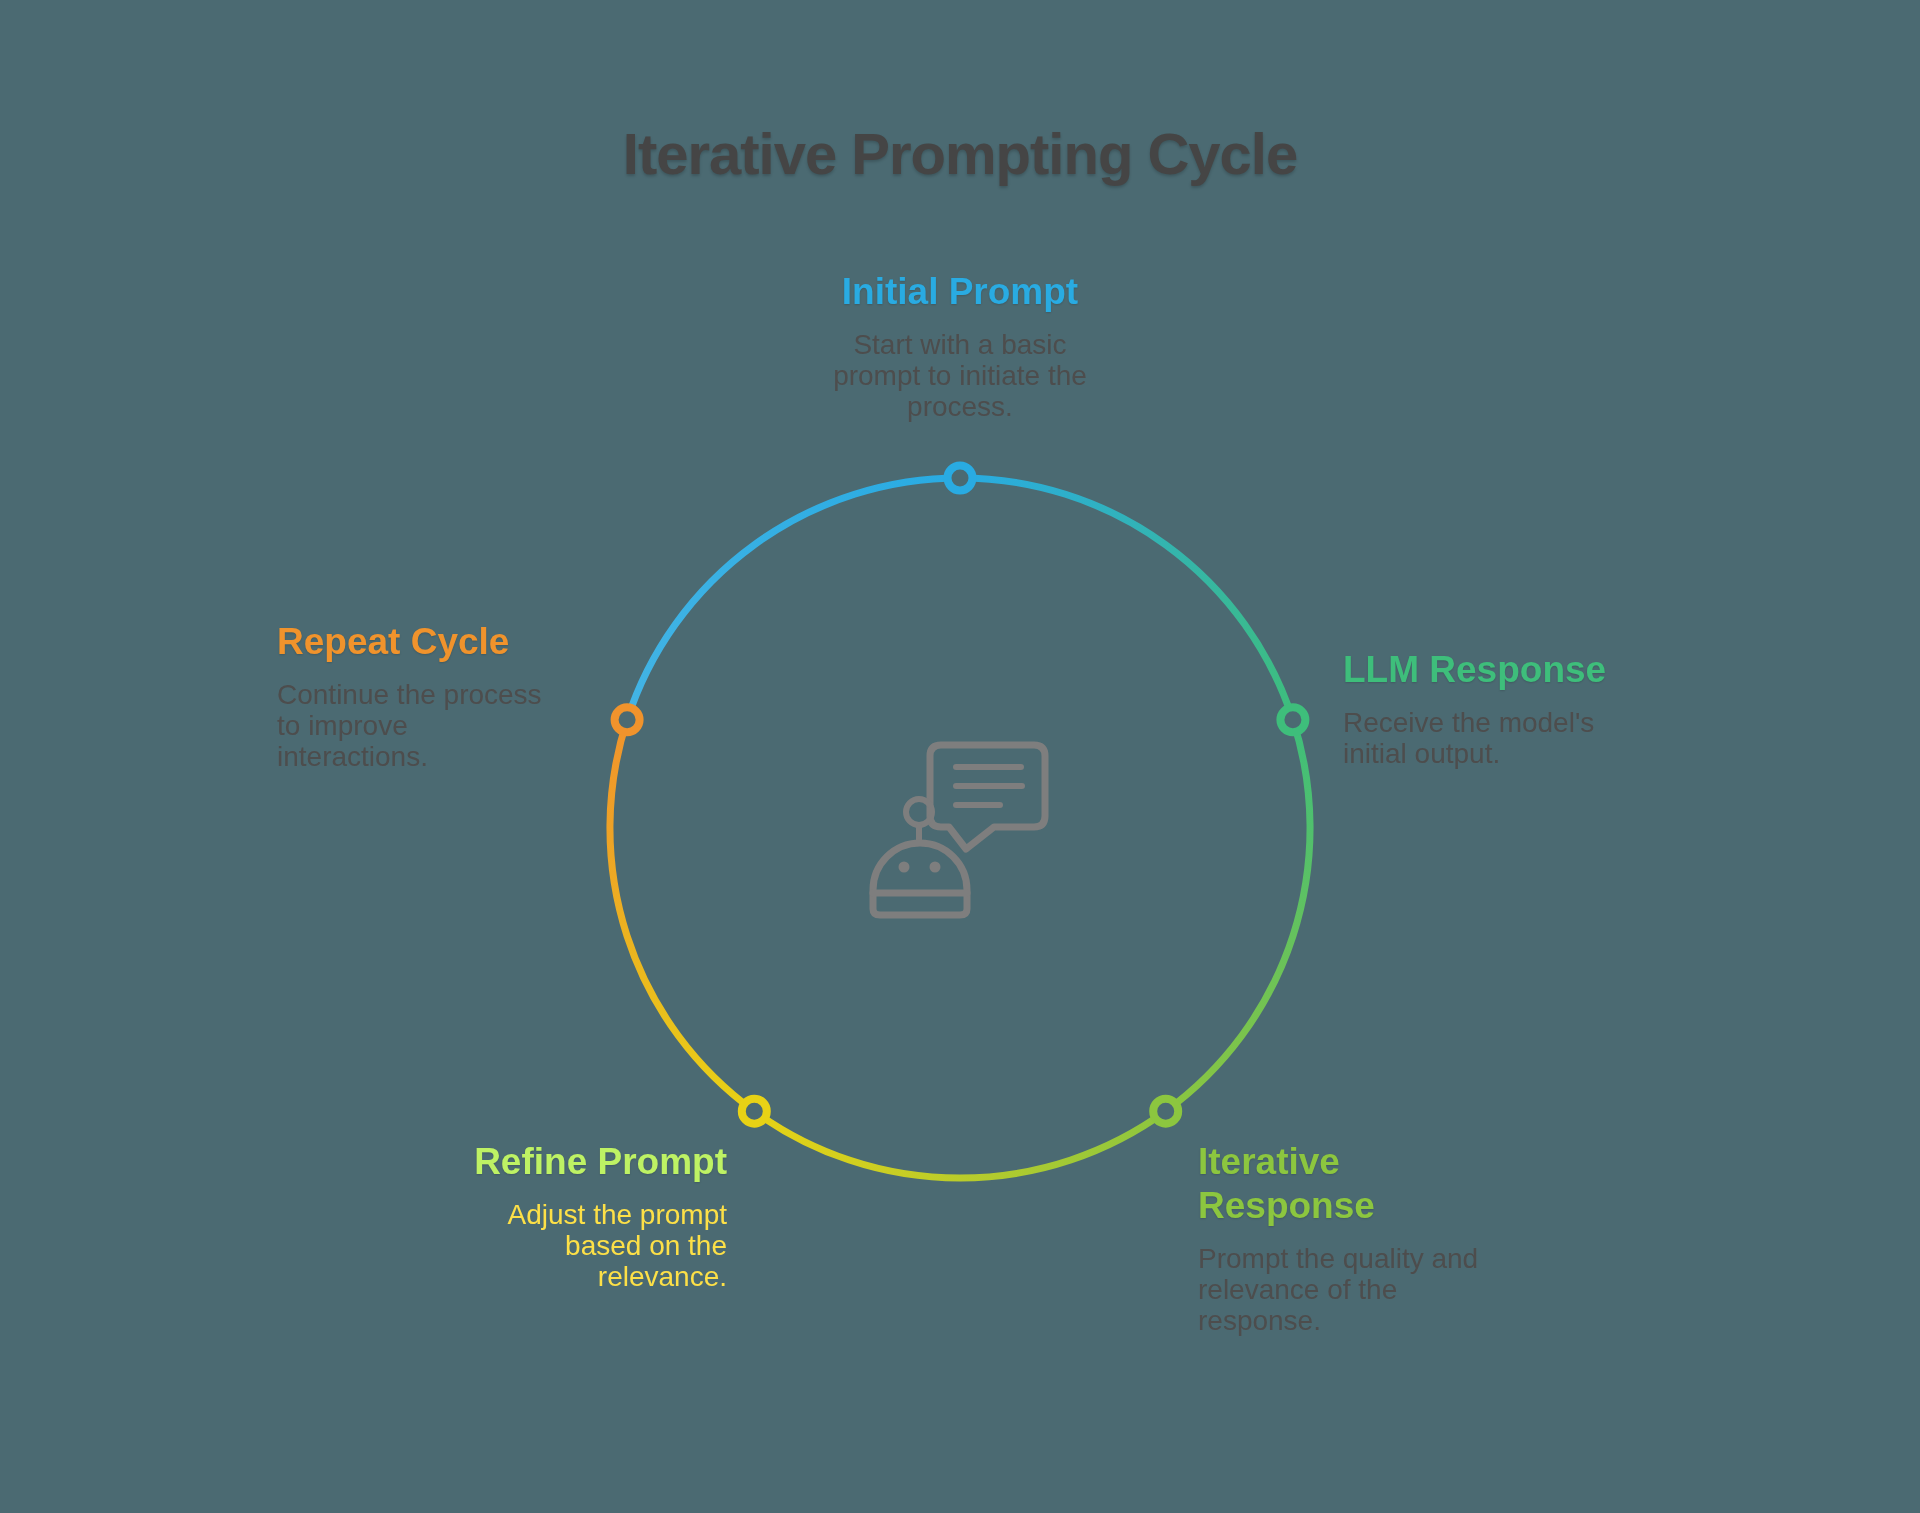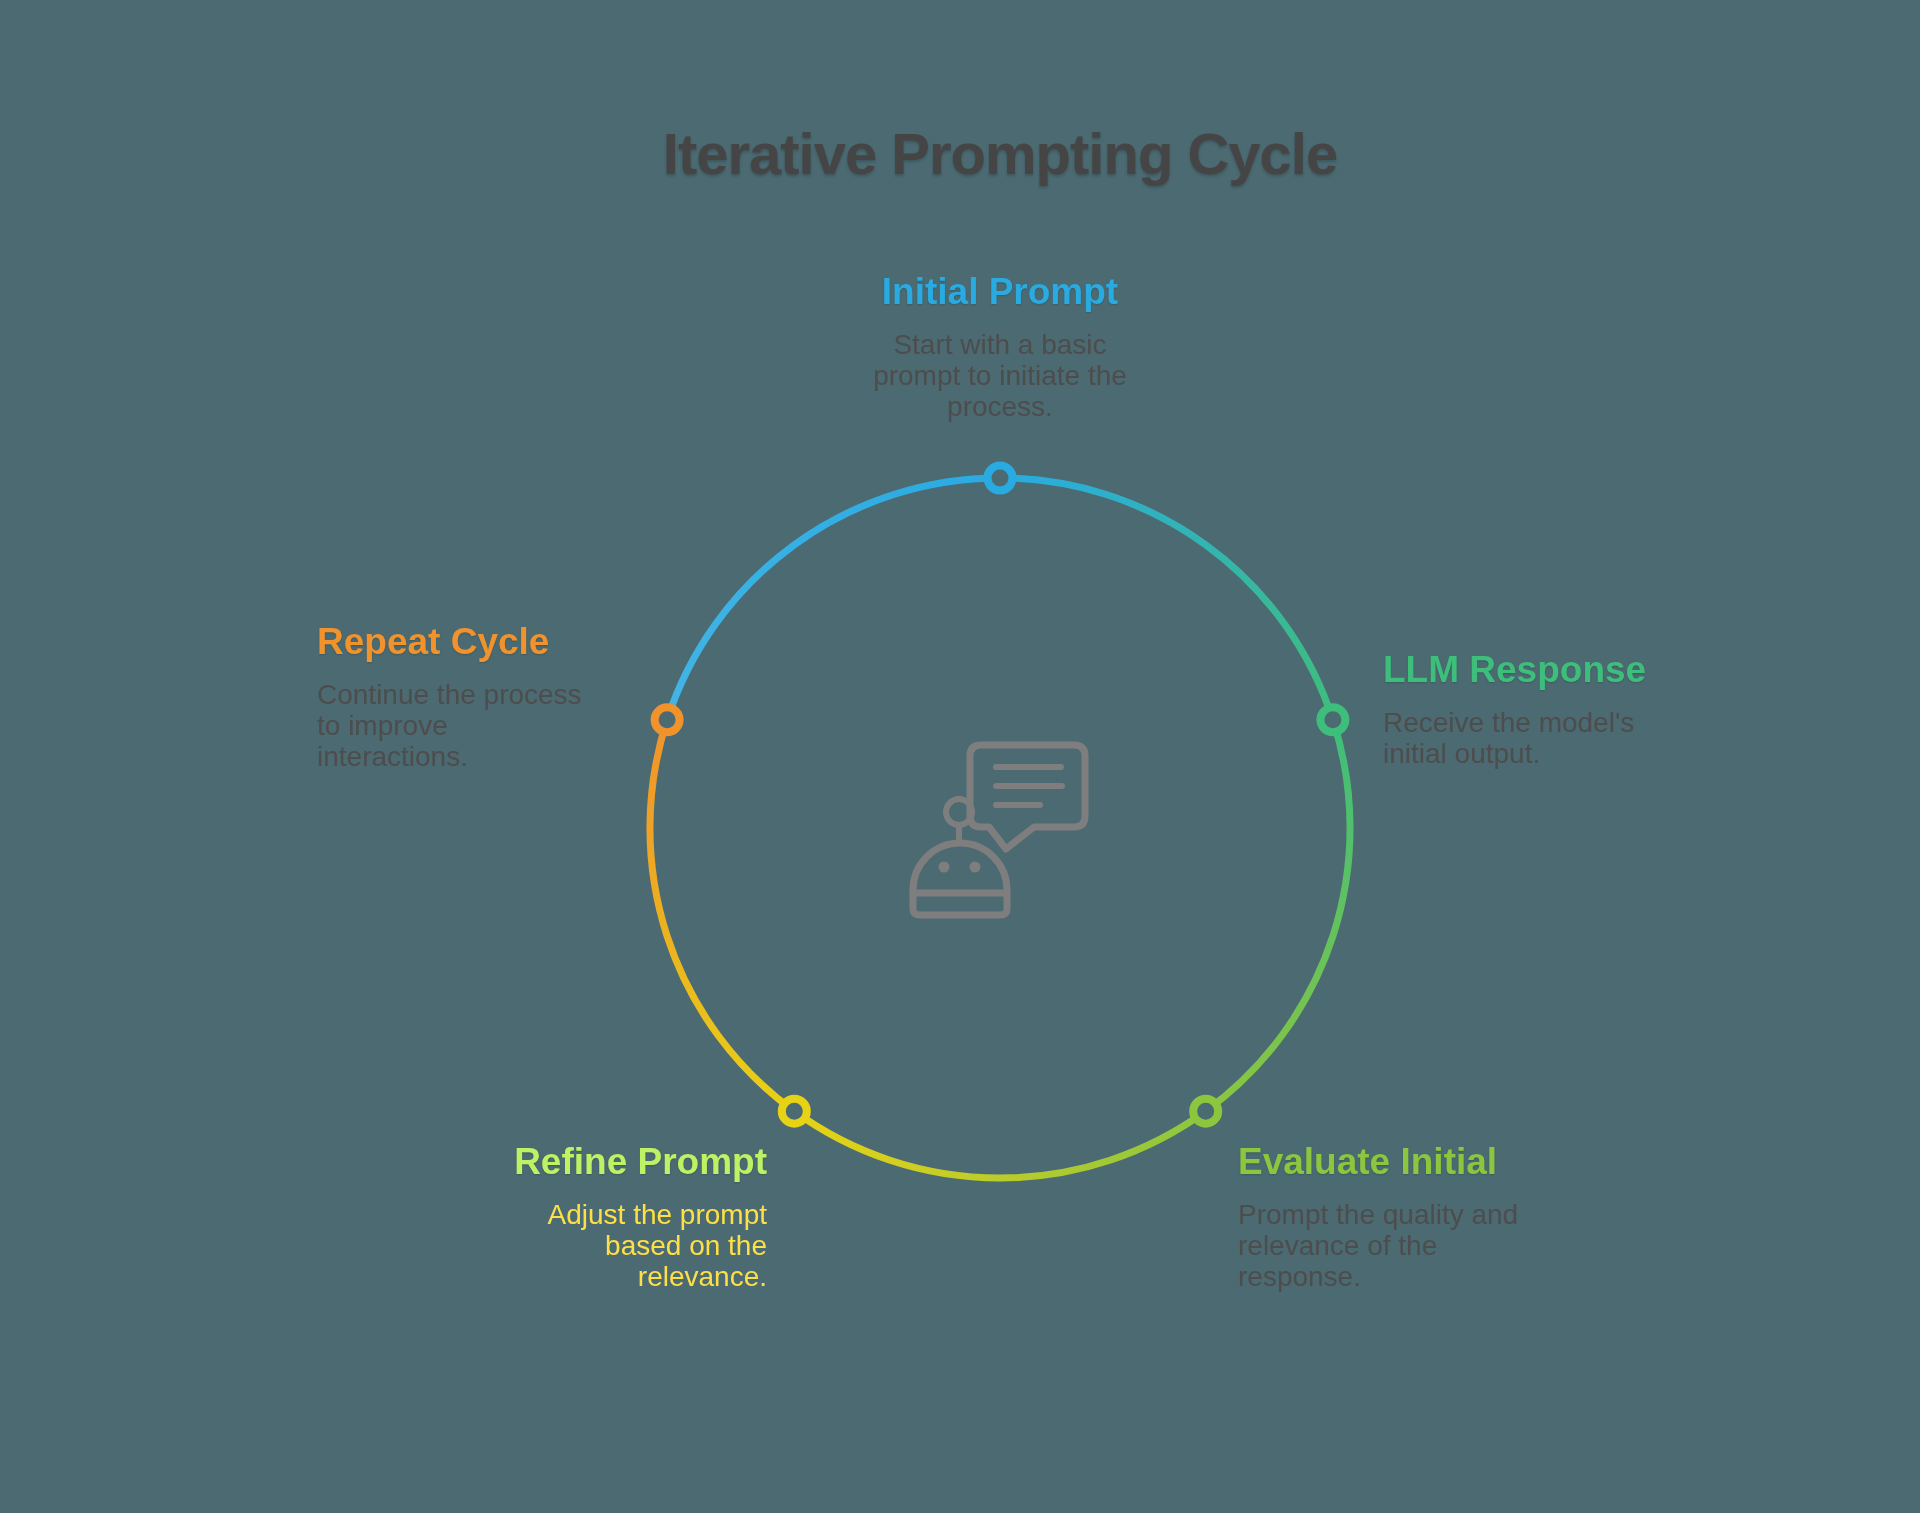--- a/index.html
+++ b/index.html
@@ -3,21 +3,21 @@
 <meta charset="utf-8">
 <style>
   html, body { margin: 0; padding: 0; }
   body {
     width: 1920px; height: 1513px;
     font-family: "Liberation Sans", sans-serif;
     overflow: hidden;
   }
   .canvas {
     position: relative;
-    width: 1578px; height: 1513px; margin-left: 40px;
+    width: 1578px; height: 1513px;
   }
   svg.diagram {
     position: absolute;
     left: 0; top: 0;
     width: 1920px; height: 1513px;
   }
   .page-title {
     position: absolute;
     left: 0; top: 120px;
     width: 1920px;
@@ -125,21 +125,21 @@
   <div class="stage stage-initial">
     <div class="stage-label" style="color: rgb(41, 171, 226);">Initial Prompt</div>
     <div class="stage-desc" style="color: rgb(77, 77, 77);">
       <div>Start with a basic</div>
       <div>prompt to initiate the</div>
       <div>process.</div>
     </div>
   </div>
 
   <div class="stage stage-evaluate">
-    <div class="stage-label" style="color: rgb(140, 198, 63);">Evaluate Initial</div>
+    <div class="stage-label" style="color: rgb(140, 198, 63);">Iterative Response</div>
     <div class="stage-desc" style="color: rgb(77, 77, 77);">
       <div>Prompt the quality and</div>
       <div>relevance of the</div>
       <div>response.</div>
     </div>
   </div>
 
   <div class="stage stage-refine">
     <div class="stage-label" style="color: #bef264;">Refine Prompt</div>
     <div class="stage-desc" style="color: #fde047;">

